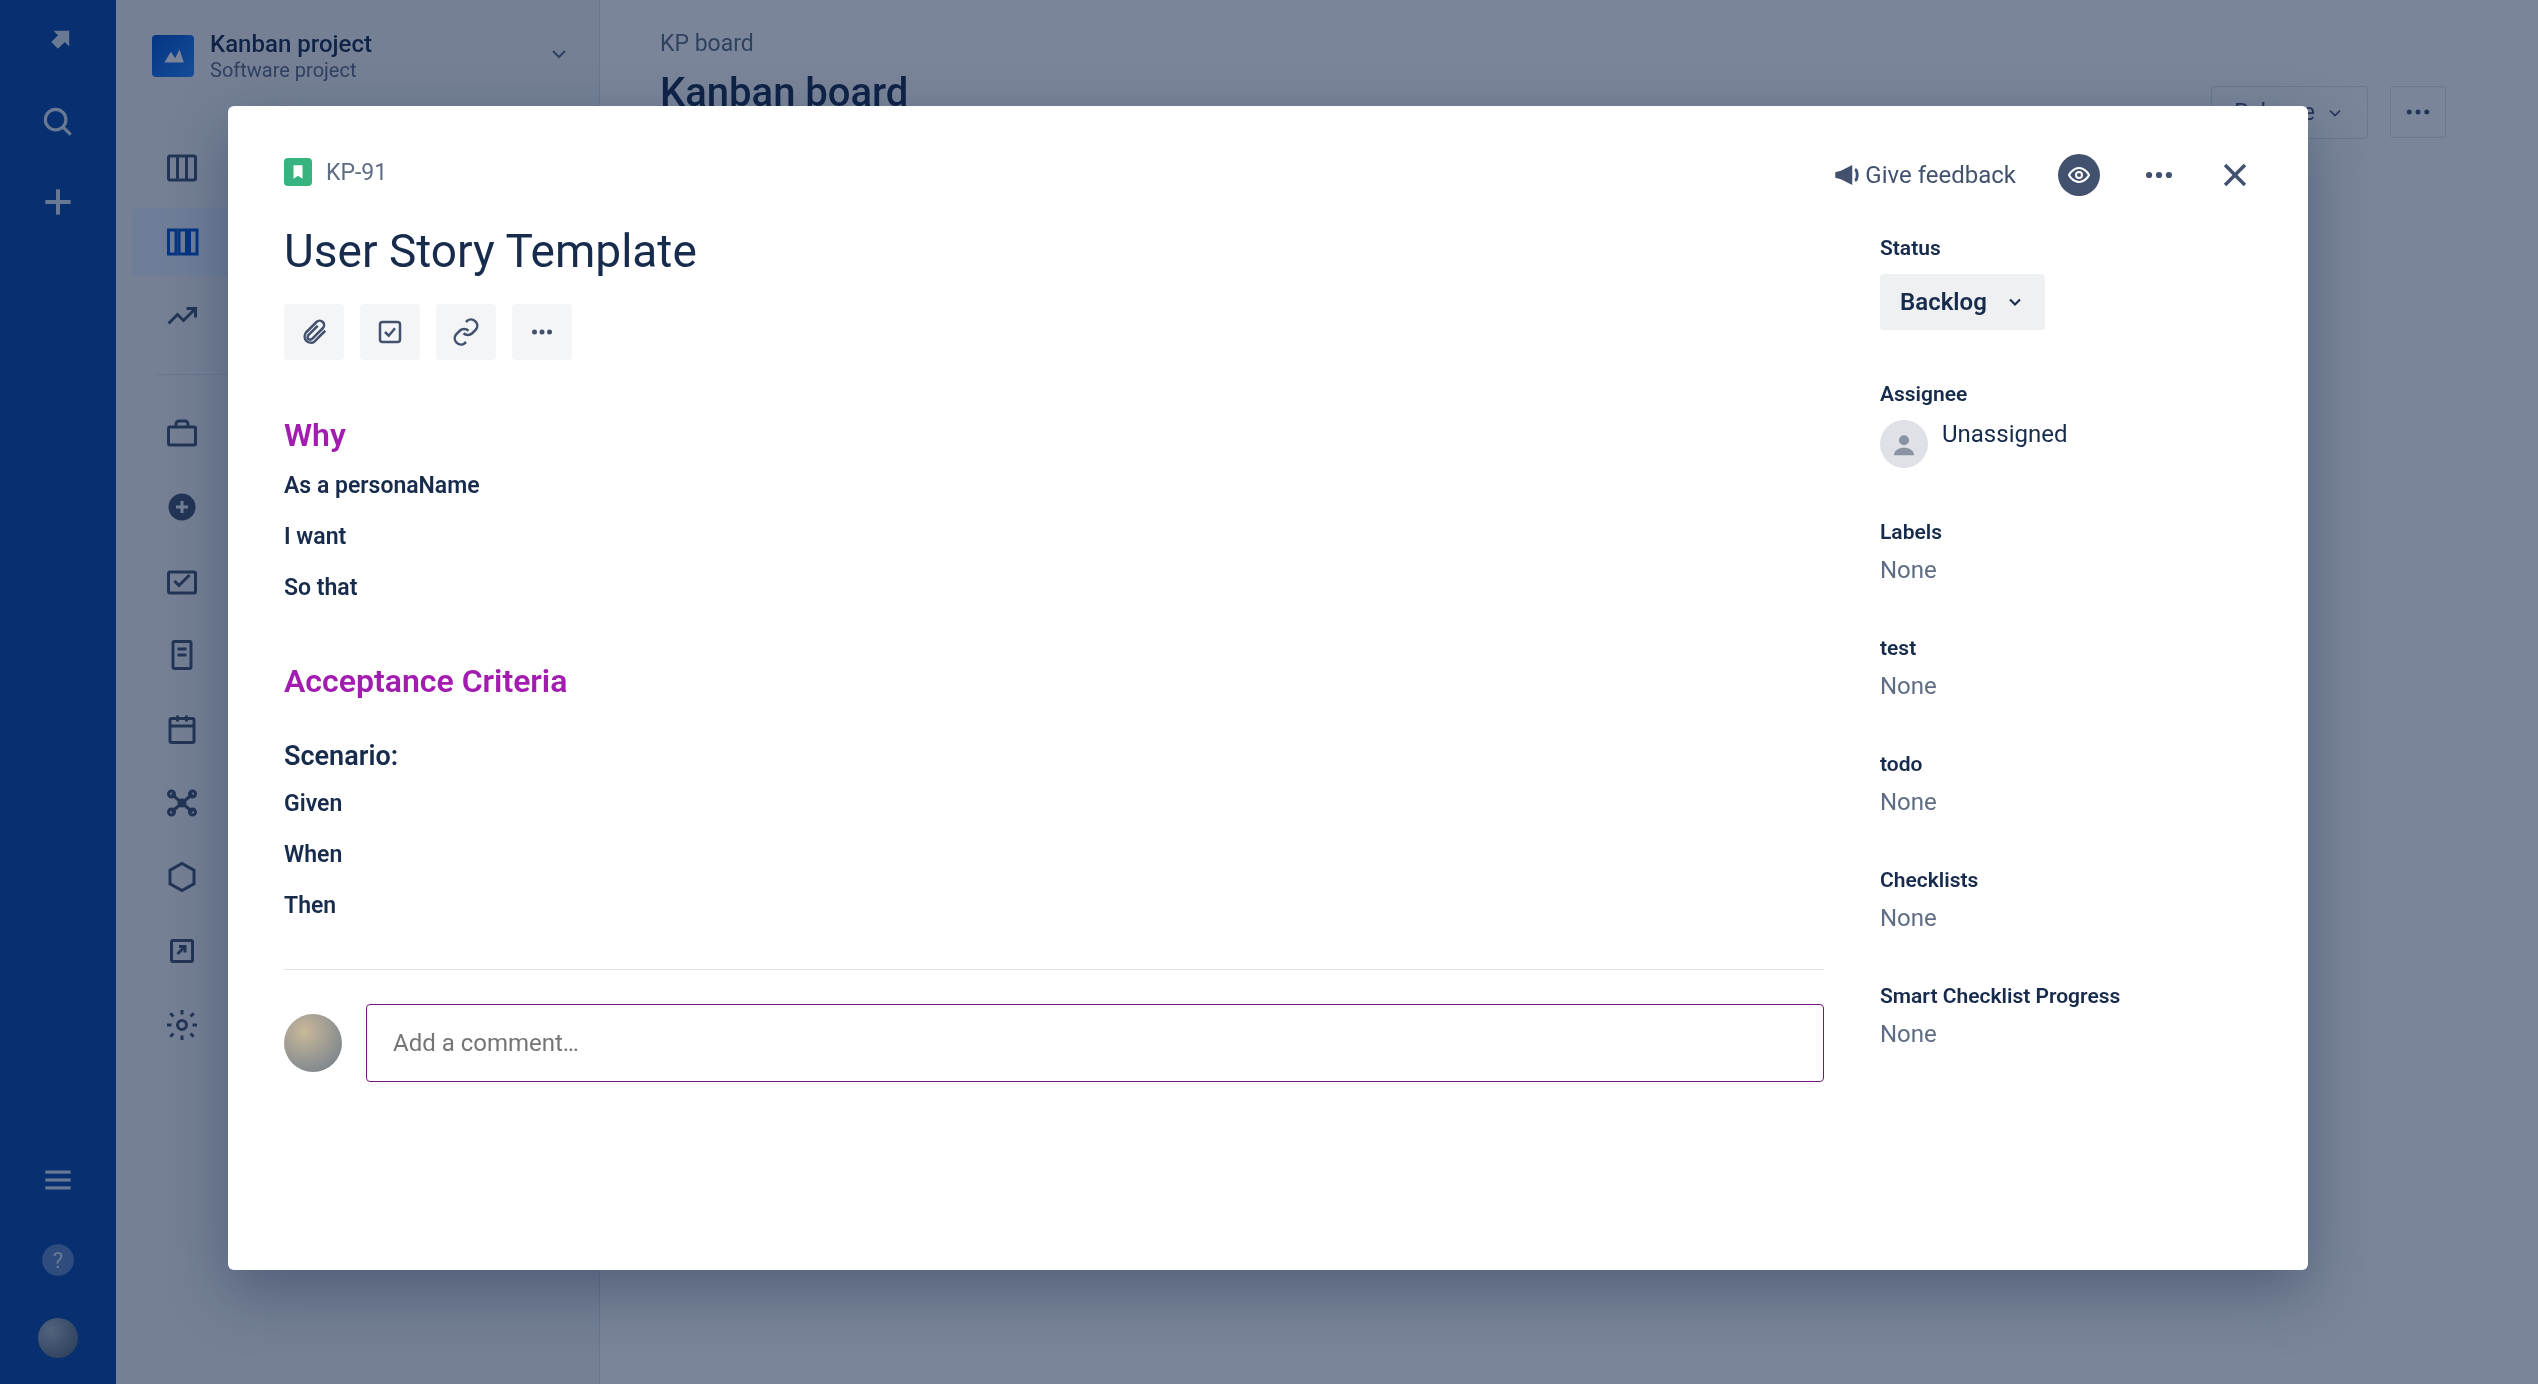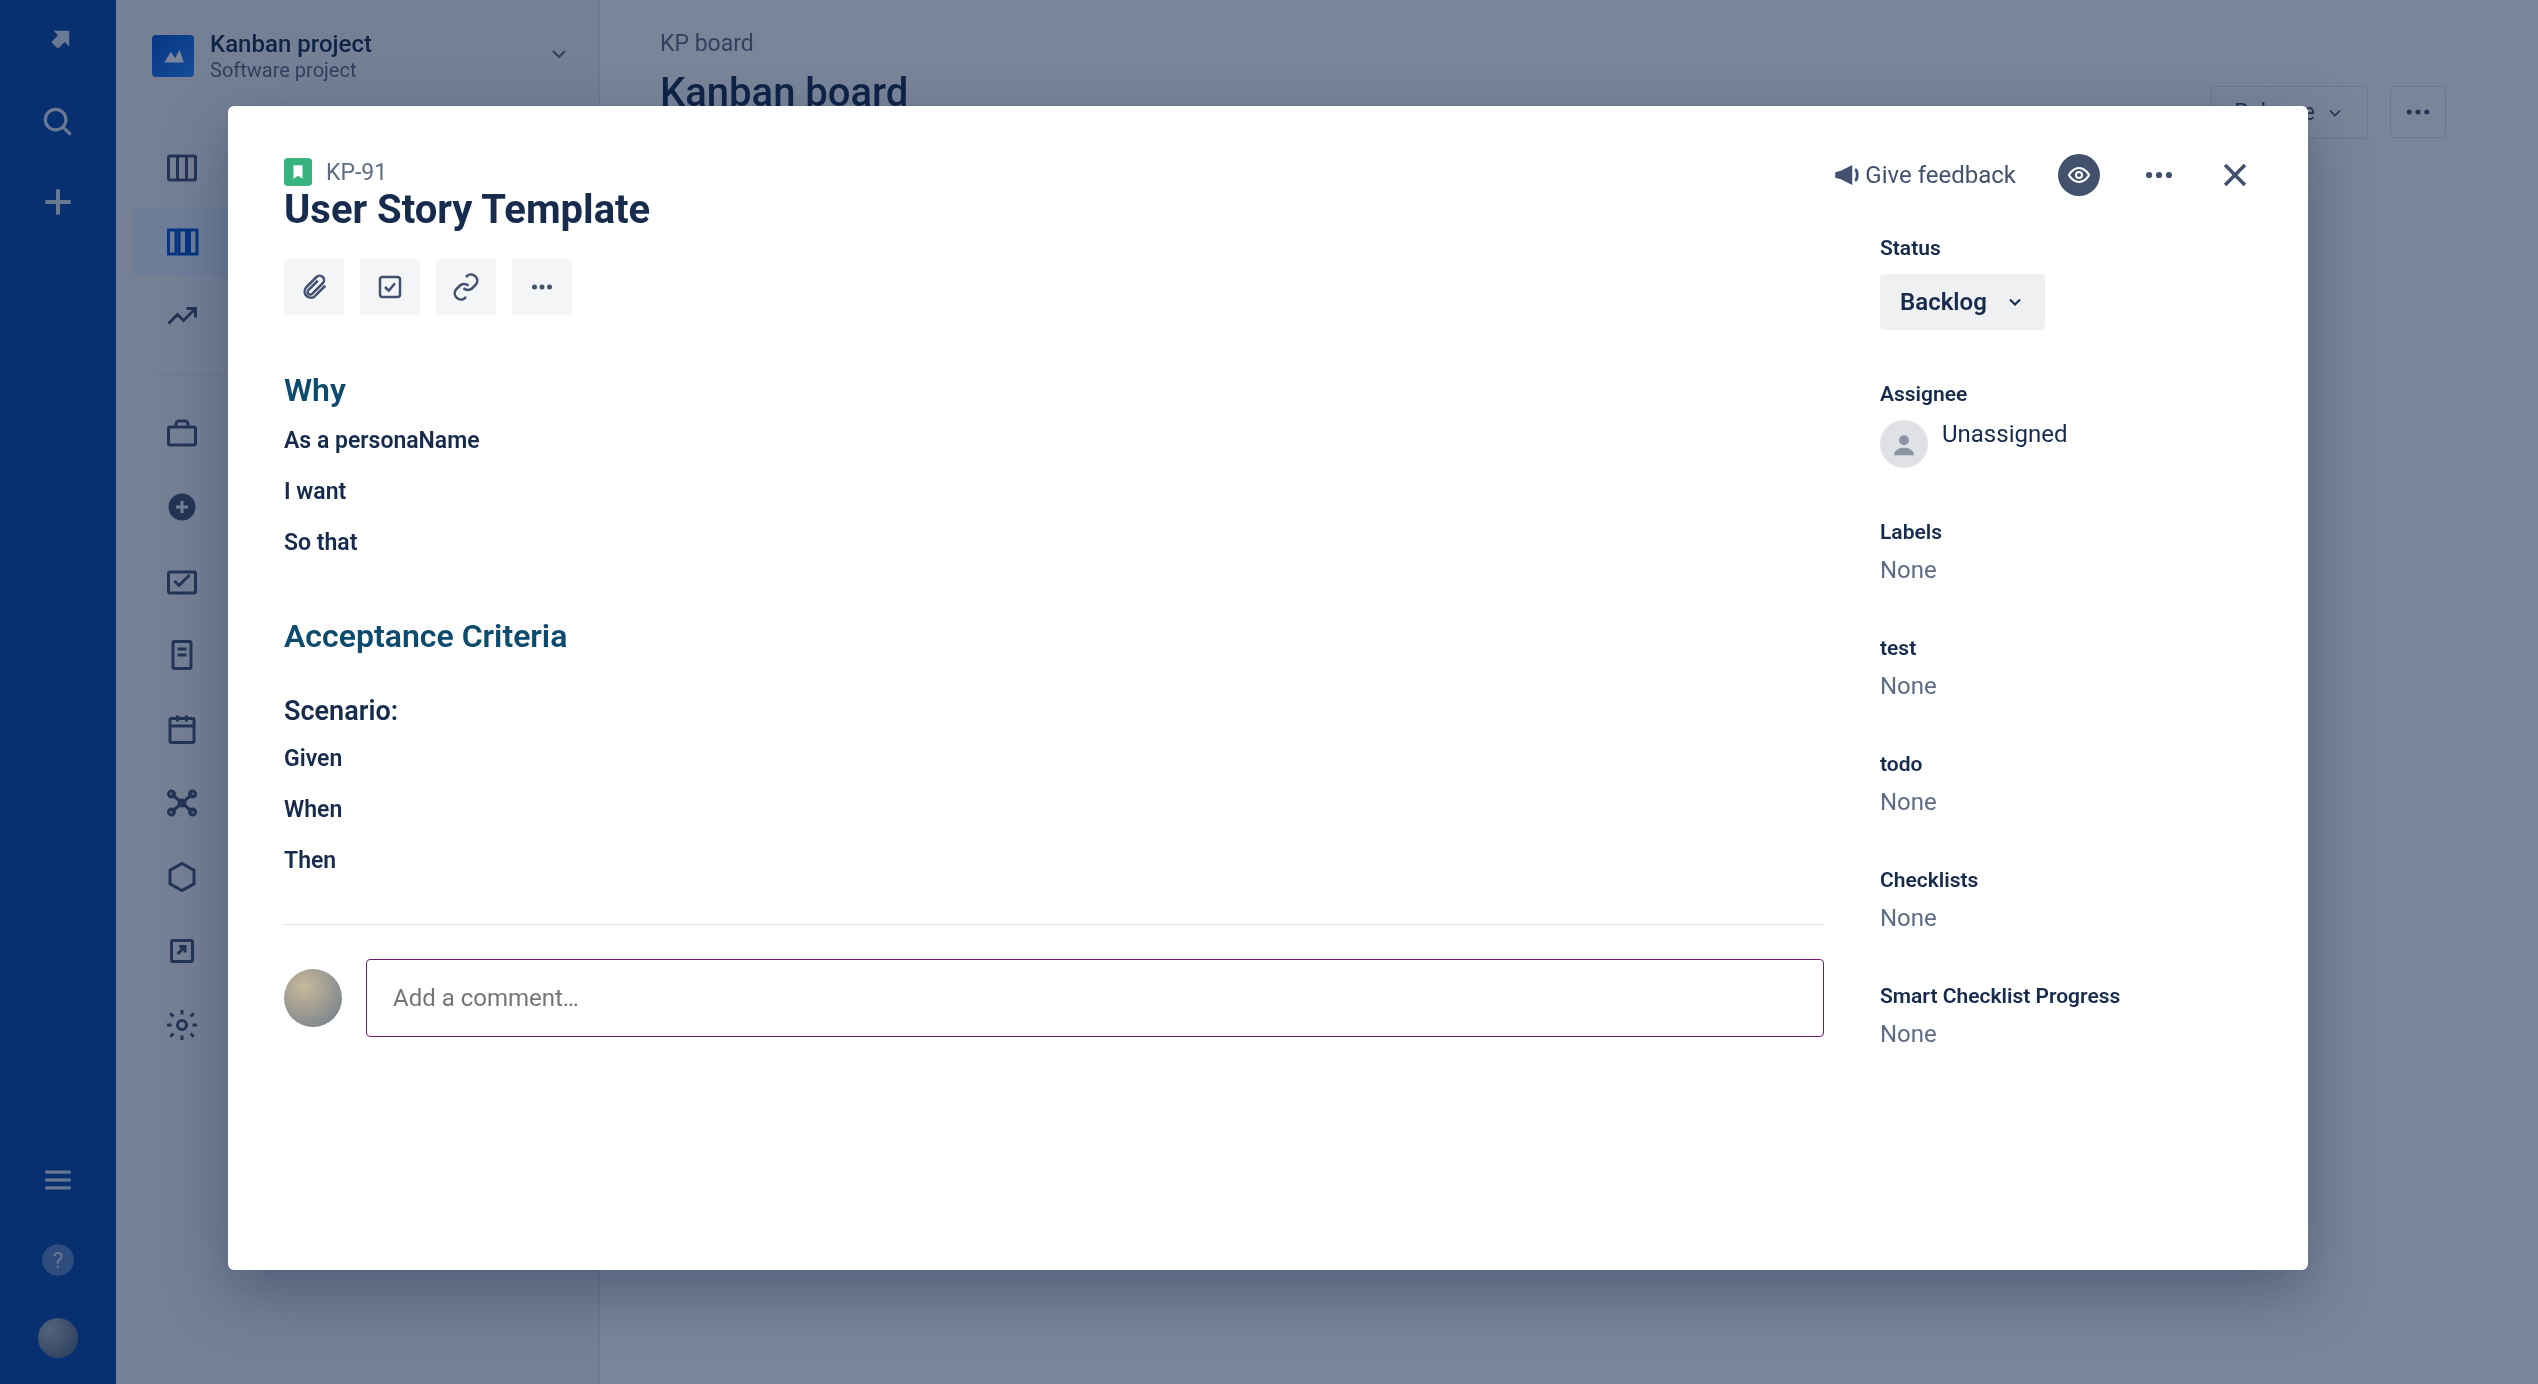--- a/index.html
+++ b/index.html
@@ -38,27 +38,27 @@
   
   .modal { position:absolute; left:228px; top:106px; width:2080px; height:1164px; background:#fff; border-radius:6px; display:flex; overflow:hidden; box-shadow:0 22px 60px rgba(9,30,66,.35); }
   .modal-main { flex:1; padding:52px 56px 40px 56px; display:flex; flex-direction:column; }
   .modal-side { width:428px; padding:52px 56px 40px 0; }
 
   .issue-breadcrumb { display:flex; align-items:center; gap:14px; }
   .story-icon { width:28px; height:28px; border-radius:4px; background:#36B37E; display:flex; align-items:center; justify-content:center; }
   .story-icon svg{width:18px;height:18px;}
   .issue-key { font-size:23px; color:#5E6C84; }
 
-  .issue-title { font-size:40px; font-weight:700; color:#172B4D; }
+  .issue-title { font-size:46px; font-weight:400; color:#172B4D; margin-top:38px; }
 
   .action-row { display:flex; gap:16px; margin-top:26px; }
   .action-btn { width:60px; height:56px; background:#F4F5F7; border-radius:4px; display:flex; align-items:center; justify-content:center; color:#42526E; cursor:pointer; }
   .action-btn svg{width:30px;height:30px;}
 
-  .section-h { font-size:32px; font-weight:600; color:#0c4a6e; margin-top:56px; }
+  .section-h { font-size:32px; font-weight:600; color:#a21caf; margin-top:56px; }
   .body-line { font-size:23px; font-weight:600; color:#172B4D; margin-top:14px; line-height:1.6; }
   .sub-h { font-size:27px; font-weight:600; color:#172B4D; margin-top:40px; }
 
   .comment-divider { height:1px; background:#dfe1e6; margin-top:44px; }
   .comment-row { display:flex; align-items:center; gap:24px; margin-top:34px; }
   .comment-avatar { width:58px; height:58px; border-radius:50%; background:radial-gradient(circle at 35% 30%,#c9b89a,#6b7a8a); }
   .comment-input { flex:1; height:78px; border:1px solid #701a75; border-radius:4px; padding:0 26px; font-size:24px; color:#5E6C84; background:#fff; }
 
   
   .modal-header-actions { position:absolute; top:48px; right:56px; display:flex; align-items:center; gap:42px; color:#42526E; }

